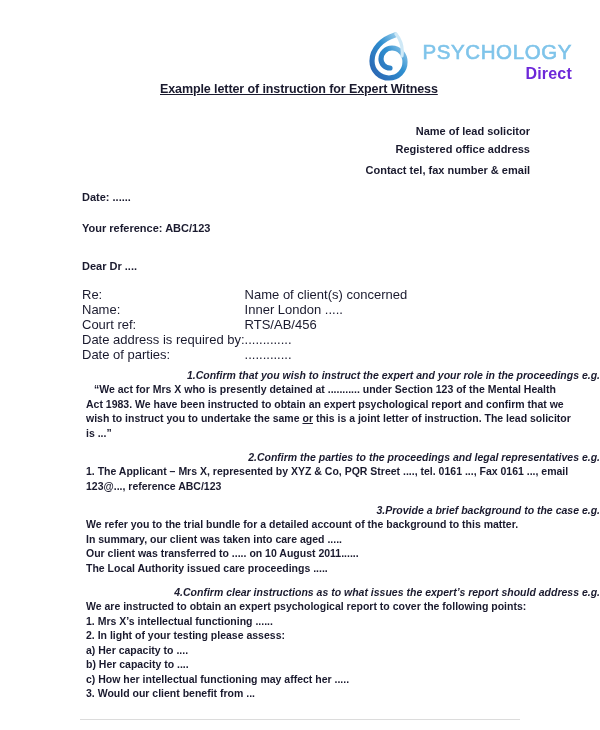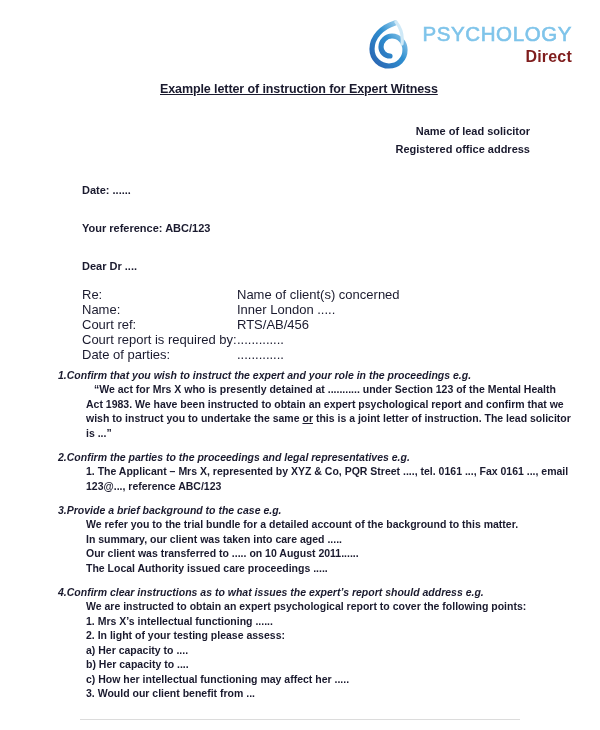--- a/index.html
+++ b/index.html
@@ -19,24 +19,24 @@
   .page {
     position: relative;
     width: 600px;
     height: 730px;
     box-sizing: border-box;
   }
 
   
   .letterhead {
     position: absolute;
-    top: 18px;
+    top: 30px;
     right: 28px;
     display: flex;
-    align-items: flex-start;
+    align-items: flex-end;
     gap: 6px;
   }
   .logo-mark {
     width: 48px;
     height: 50px;
     flex: none;
     margin-top: 2px;
   }
   .logo-words {
     display: flex;
@@ -50,21 +50,21 @@
     line-height: 1;
     color: #7fc4ea;
     font-family: "Liberation Sans", sans-serif;
     -webkit-text-stroke: 0.6px #7fc4ea;
   }
   .logo-direct {
     font-size: 16px;
     font-weight: bold;
     line-height: 1;
     margin-top: 4px;
-    color: #7f1d1d;
+    color: #6d28d9;
     letter-spacing: 0.2px;
   }
 
   
   .doc-title {
     position: absolute;
     top: 82px;
     left: 160px;
     font-size: 12.5px;
     font-weight: bold;
@@ -91,21 +91,21 @@
     font-weight: bold;
   }
 
   
   .field-line {
     position: absolute;
     left: 82px;
     font-size: 11px;
     font-weight: bold;
   }
-  .line-date   { top: 184px; }
+  .line-date   { top: 191px; }
   .line-ref    { top: 222px; }
   .line-dear   { top: 260px; }
 
   
   .ref-table {
     position: absolute;
     top: 288px;
     left: 82px;
     font-size: 13px;
     font-weight: normal;
@@ -127,20 +127,21 @@
     width: 600px;
   }
   .section { margin-bottom: 10px; }
   .sec-head {
     font-size: 10.5px;
     font-style: italic;
     font-weight: bold;
     padding-left: 58px;
     line-height: 14px;
     text-indent: -0px;
+    text-align: right;
   }
   .sec-body {
     font-size: 10.5px;
     font-weight: bold;
     padding-left: 86px;
     padding-right: 25px;
     line-height: 14.5px;
   }
   .sec-body p { margin: 0; }
   .sec-body .hang { text-indent: 8px; }
@@ -180,41 +181,42 @@
       <span class="logo-direct">Direct</span>
     </span>
   </div>
 
   <div class="doc-title">Example letter of instruction for Expert Witness</div>
 
   <div class="addr-block">
     <div>Name of lead solicitor</div>
     <div>Registered office address</div>
   </div>
+  <div class="addr-contact">Contact tel, fax number &amp; email</div>
 
   <div class="field-line line-date">Date: ......</div>
   <div class="field-line line-ref">Your reference: ABC/123</div>
   <div class="field-line line-dear">Dear Dr ....</div>
 
   <table class="ref-table">
     <tbody>
       <tr>
         <td class="label">Re:</td>
         <td class="value">Name of client(s) concerned</td>
       </tr>
       <tr>
         <td class="label">Name:</td>
         <td class="value">Inner London .....</td>
       </tr>
       <tr>
         <td class="label">Court ref:</td>
         <td class="value">RTS/AB/456</td>
       </tr>
       <tr>
-        <td class="label">Court report is required by:</td>
+        <td class="label">Date address is required by:</td>
         <td class="value">.............</td>
       </tr>
       <tr>
         <td class="label">Date of parties:</td>
         <td class="value">.............</td>
       </tr>
     </tbody>
   </table>
 
   <div class="sections">

